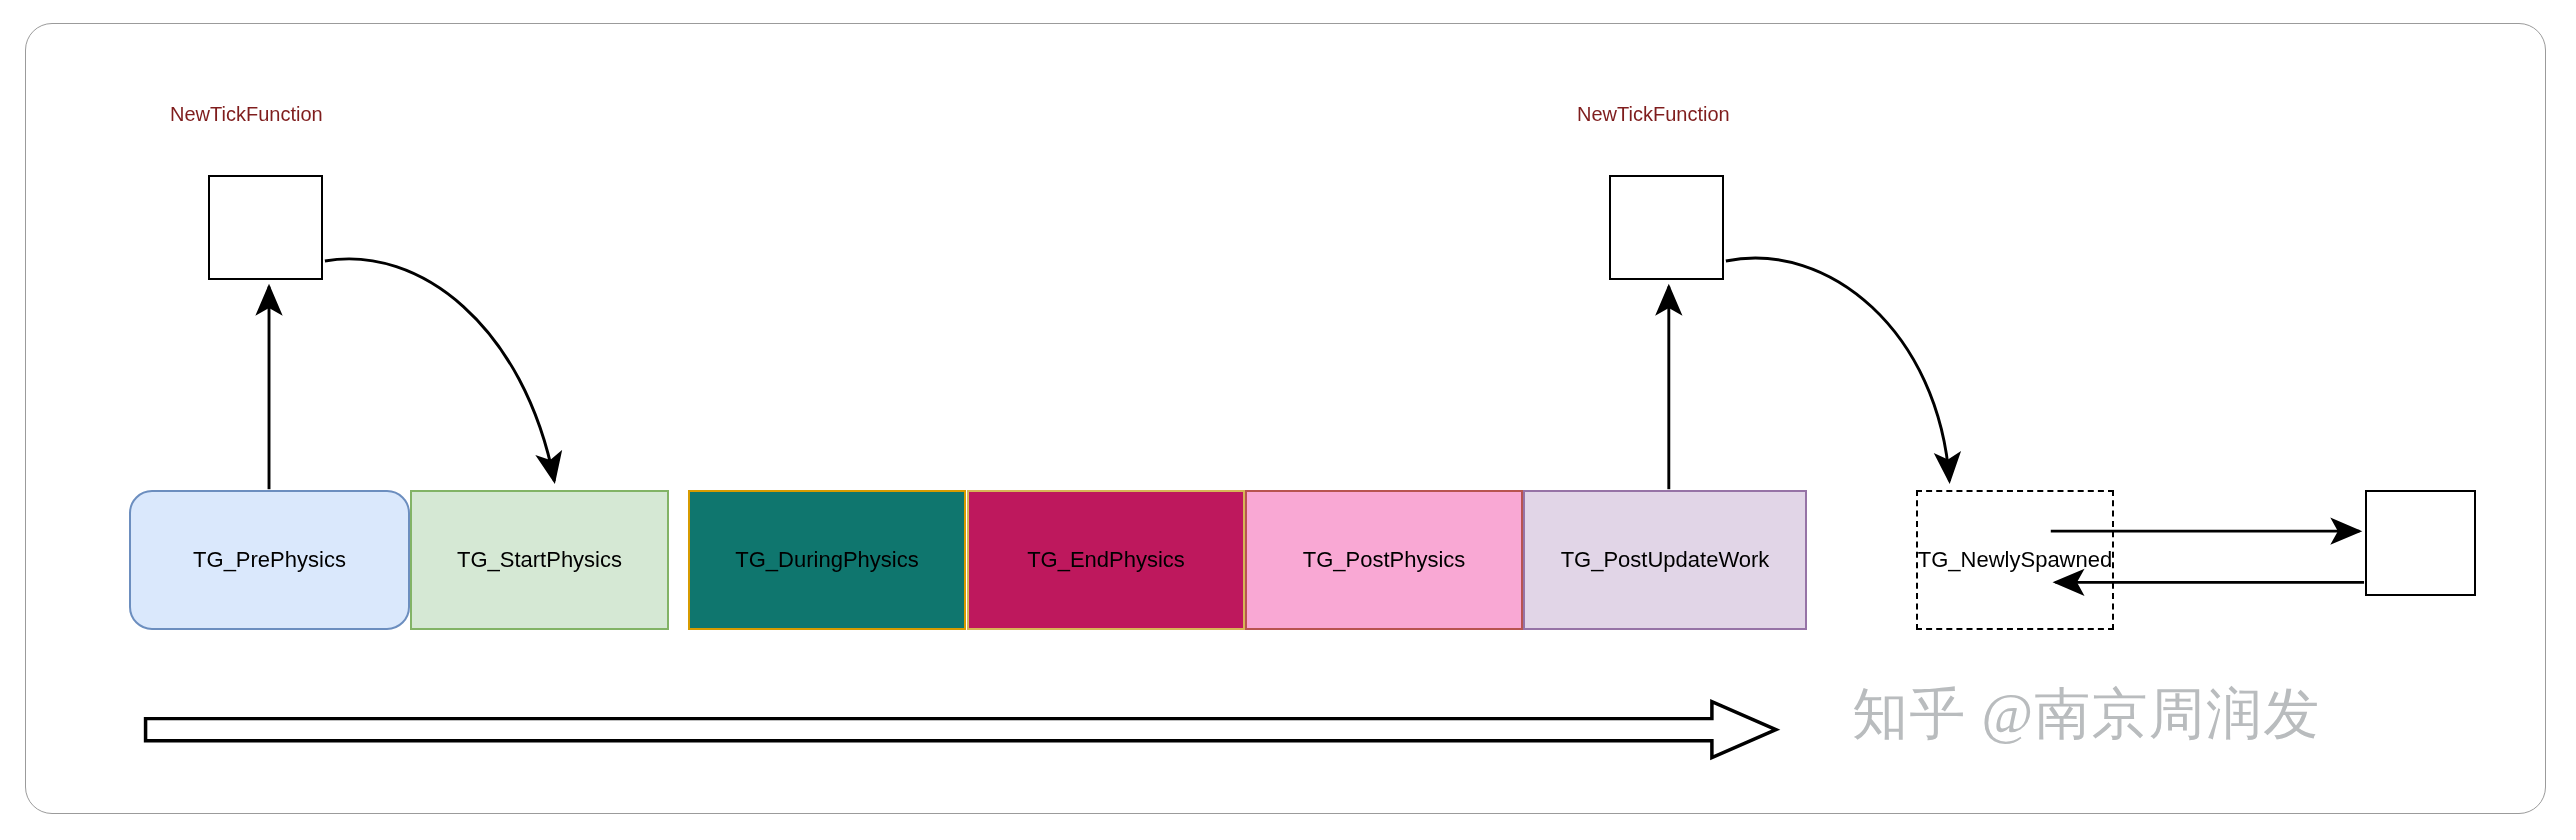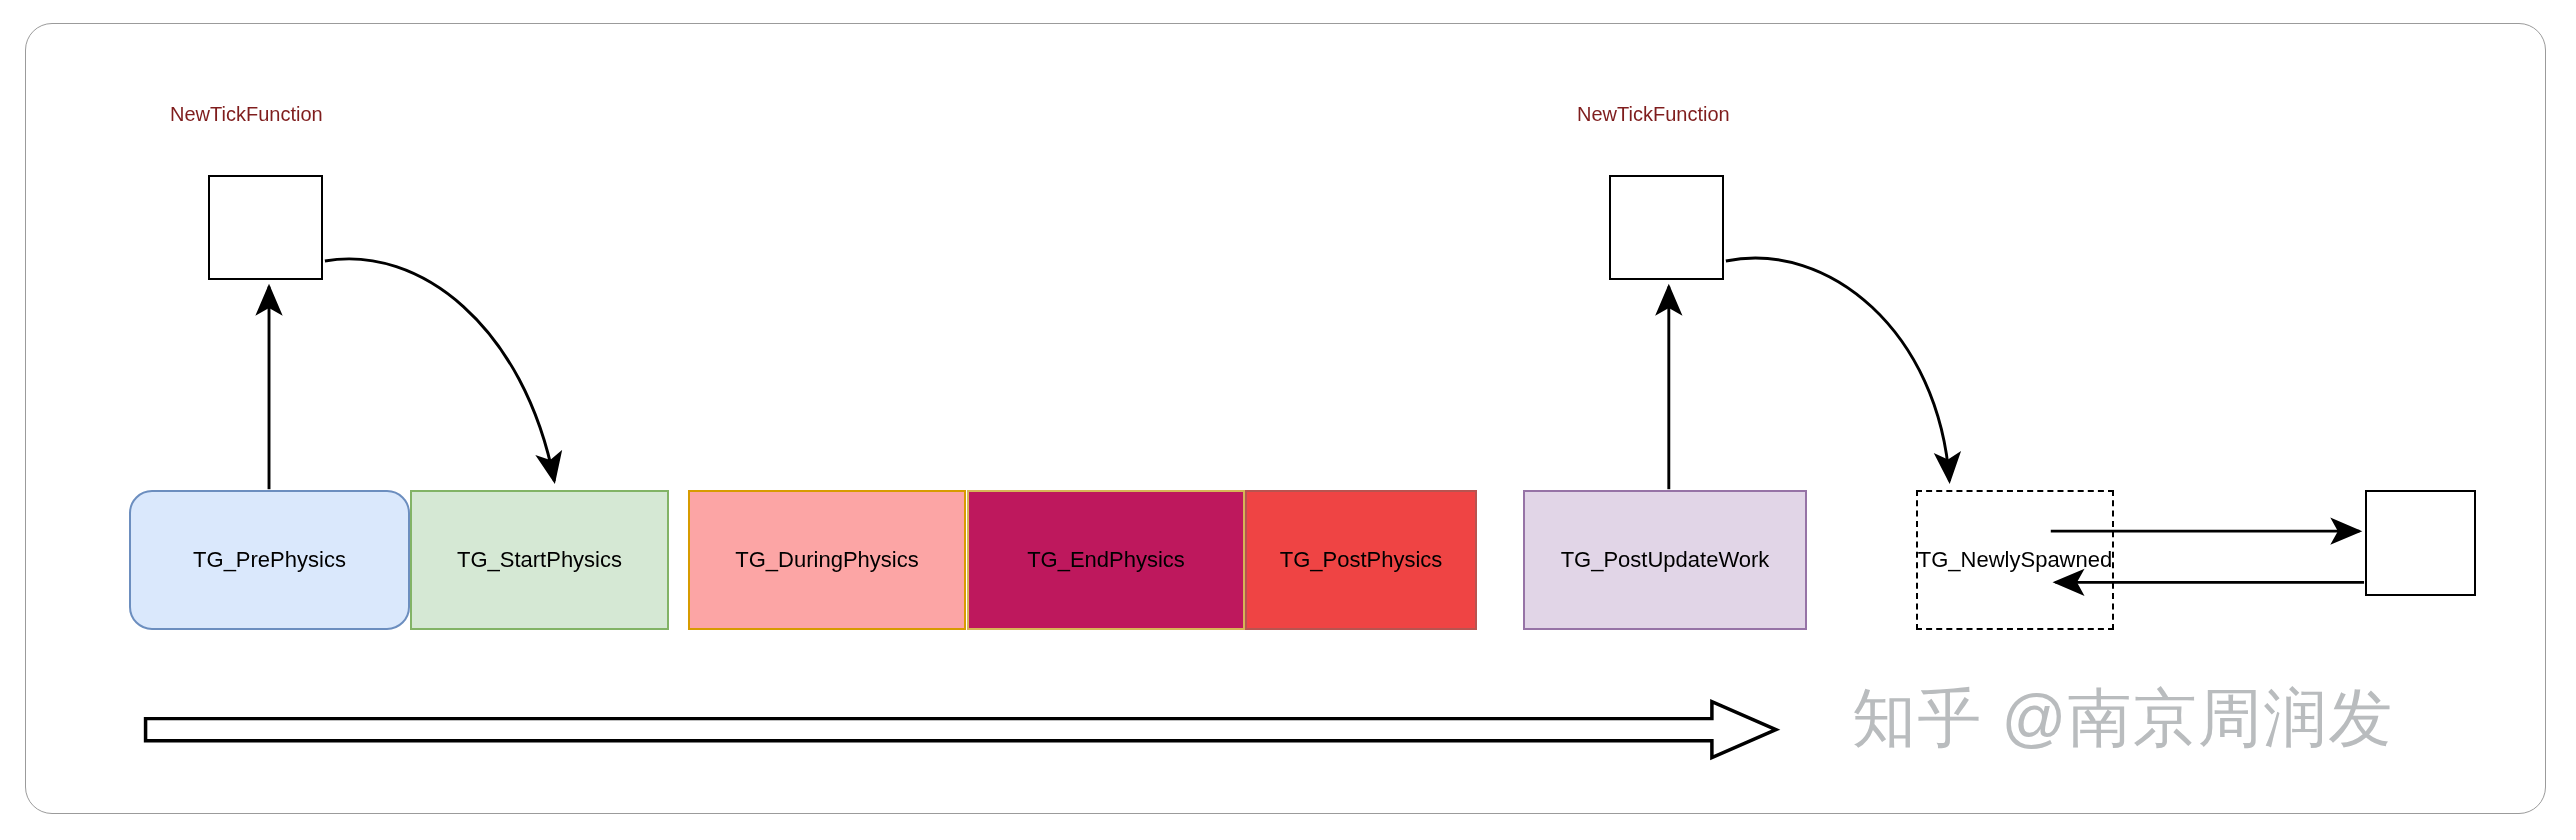--- a/index.html
+++ b/index.html
@@ -77,48 +77,48 @@
     position: absolute;
     font-size: 20px;
     color: #7f1d1d;
     white-space: nowrap;
     line-height: 1;
   }
   #watermark {
     position: absolute;
     left: 1852px;
     top: 686px;
-    font-size: 64px;
+    font-size: 56px;
     color: #b9bcbe;
     white-space: nowrap;
     line-height: 1;
     letter-spacing: 1.2px;
-    font-family: Liberation Sans, sans-serif;
+    font-family: Liberation Serif, serif;
   }
 </style>
 </head>
 <body>
 
 <div id="canvas">
 
   <div id="outer-card"></div>
 
   <div class="band" id="band-0" style="left: 129px; width: 281px; background: rgb(218, 232, 252); border-color: rgb(108, 142, 191); border-radius: 23px;">
     <span class="band-label">TG_PrePhysics</span>
   </div>
   <div class="band" id="band-1" style="left: 410px; width: 259px; background: rgb(213, 232, 212); border-color: rgb(130, 179, 102);">
     <span class="band-label">TG_StartPhysics</span>
   </div>
-  <div class="band" id="band-2" style="left: 688px; width: 278px; background: #fca5a5; border-color: rgb(215, 155, 0);">
+  <div class="band" id="band-2" style="left: 688px; width: 278px; background: #0f766e; border-color: rgb(215, 155, 0);">
     <span class="band-label">TG_DuringPhysics</span>
   </div>
   <div class="band" id="band-3" style="left: 967px; width: 278px; background: #be185d; border-color: rgb(214, 182, 86);">
     <span class="band-label">TG_EndPhysics</span>
   </div>
-  <div class="band" id="band-4" style="left: 1245px; width: 232px; background: #ef4444; border-color: rgb(184, 84, 80);">
+  <div class="band" id="band-4" style="left: 1245px; width: 278px; background: #f9a8d4; border-color: rgb(184, 84, 80);">
     <span class="band-label">TG_PostPhysics</span>
   </div>
   <div class="band" id="band-5" style="left: 1523px; width: 284px; background: rgb(225, 213, 231); border-color: rgb(150, 115, 166);">
     <span class="band-label">TG_PostUpdateWork</span>
   </div>
 
   <div class="dashed-box" id="newly-spawned" style="left: 1916px; width: 198px; background: rgb(255, 255, 255); border-color: rgb(0, 0, 0);">
     <span class="band-label">TG_NewlySpawned</span>
   </div>
 

